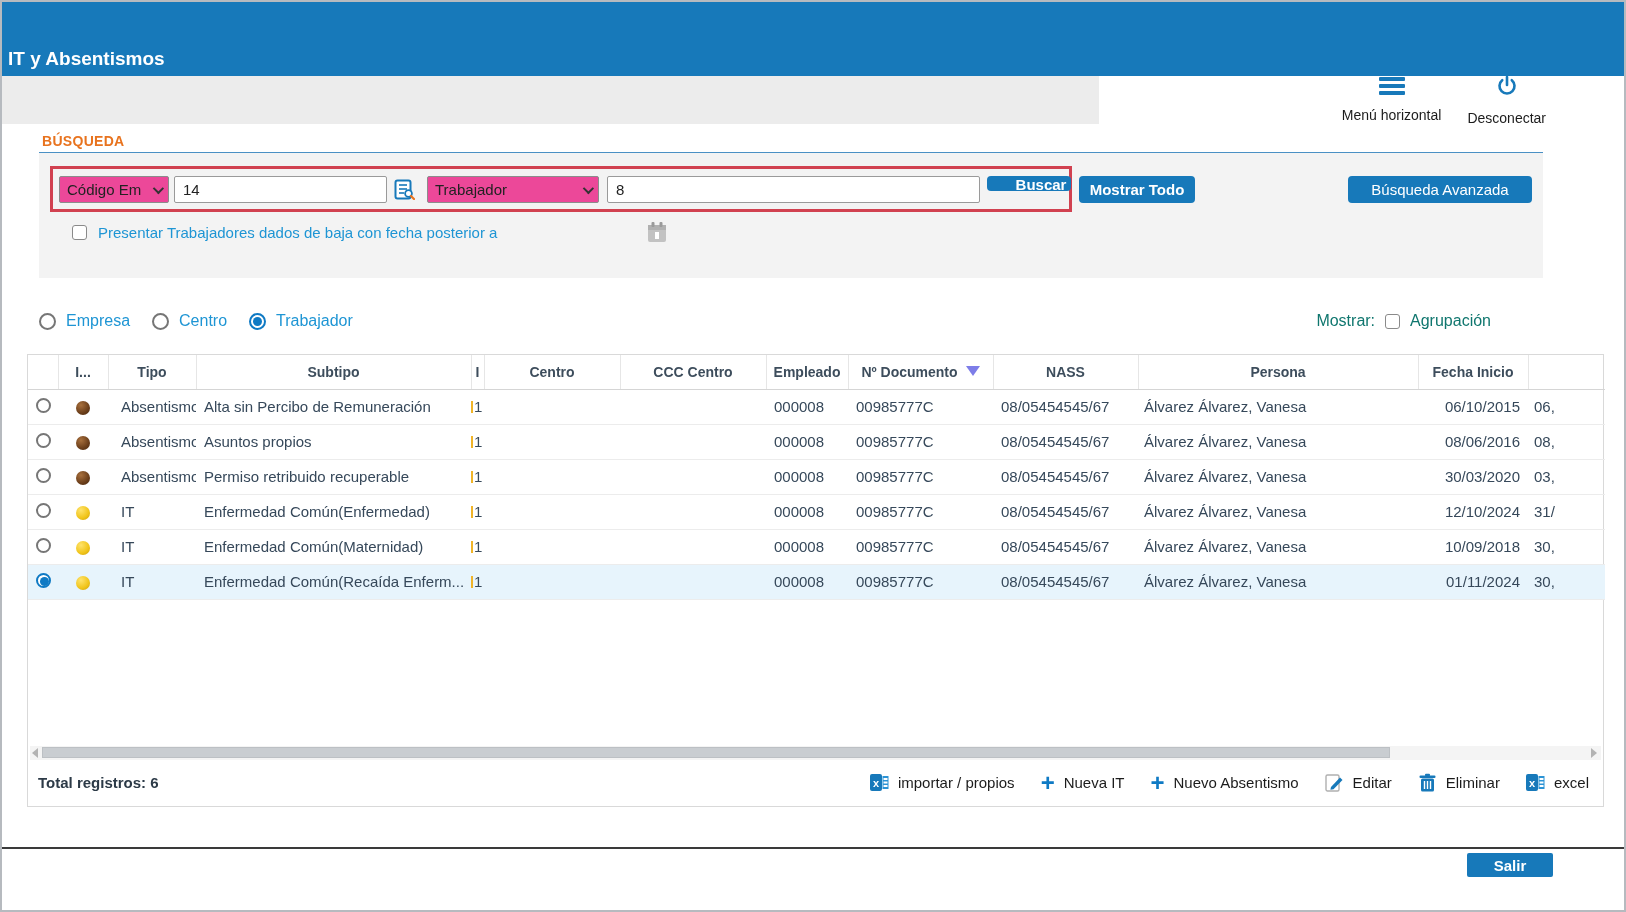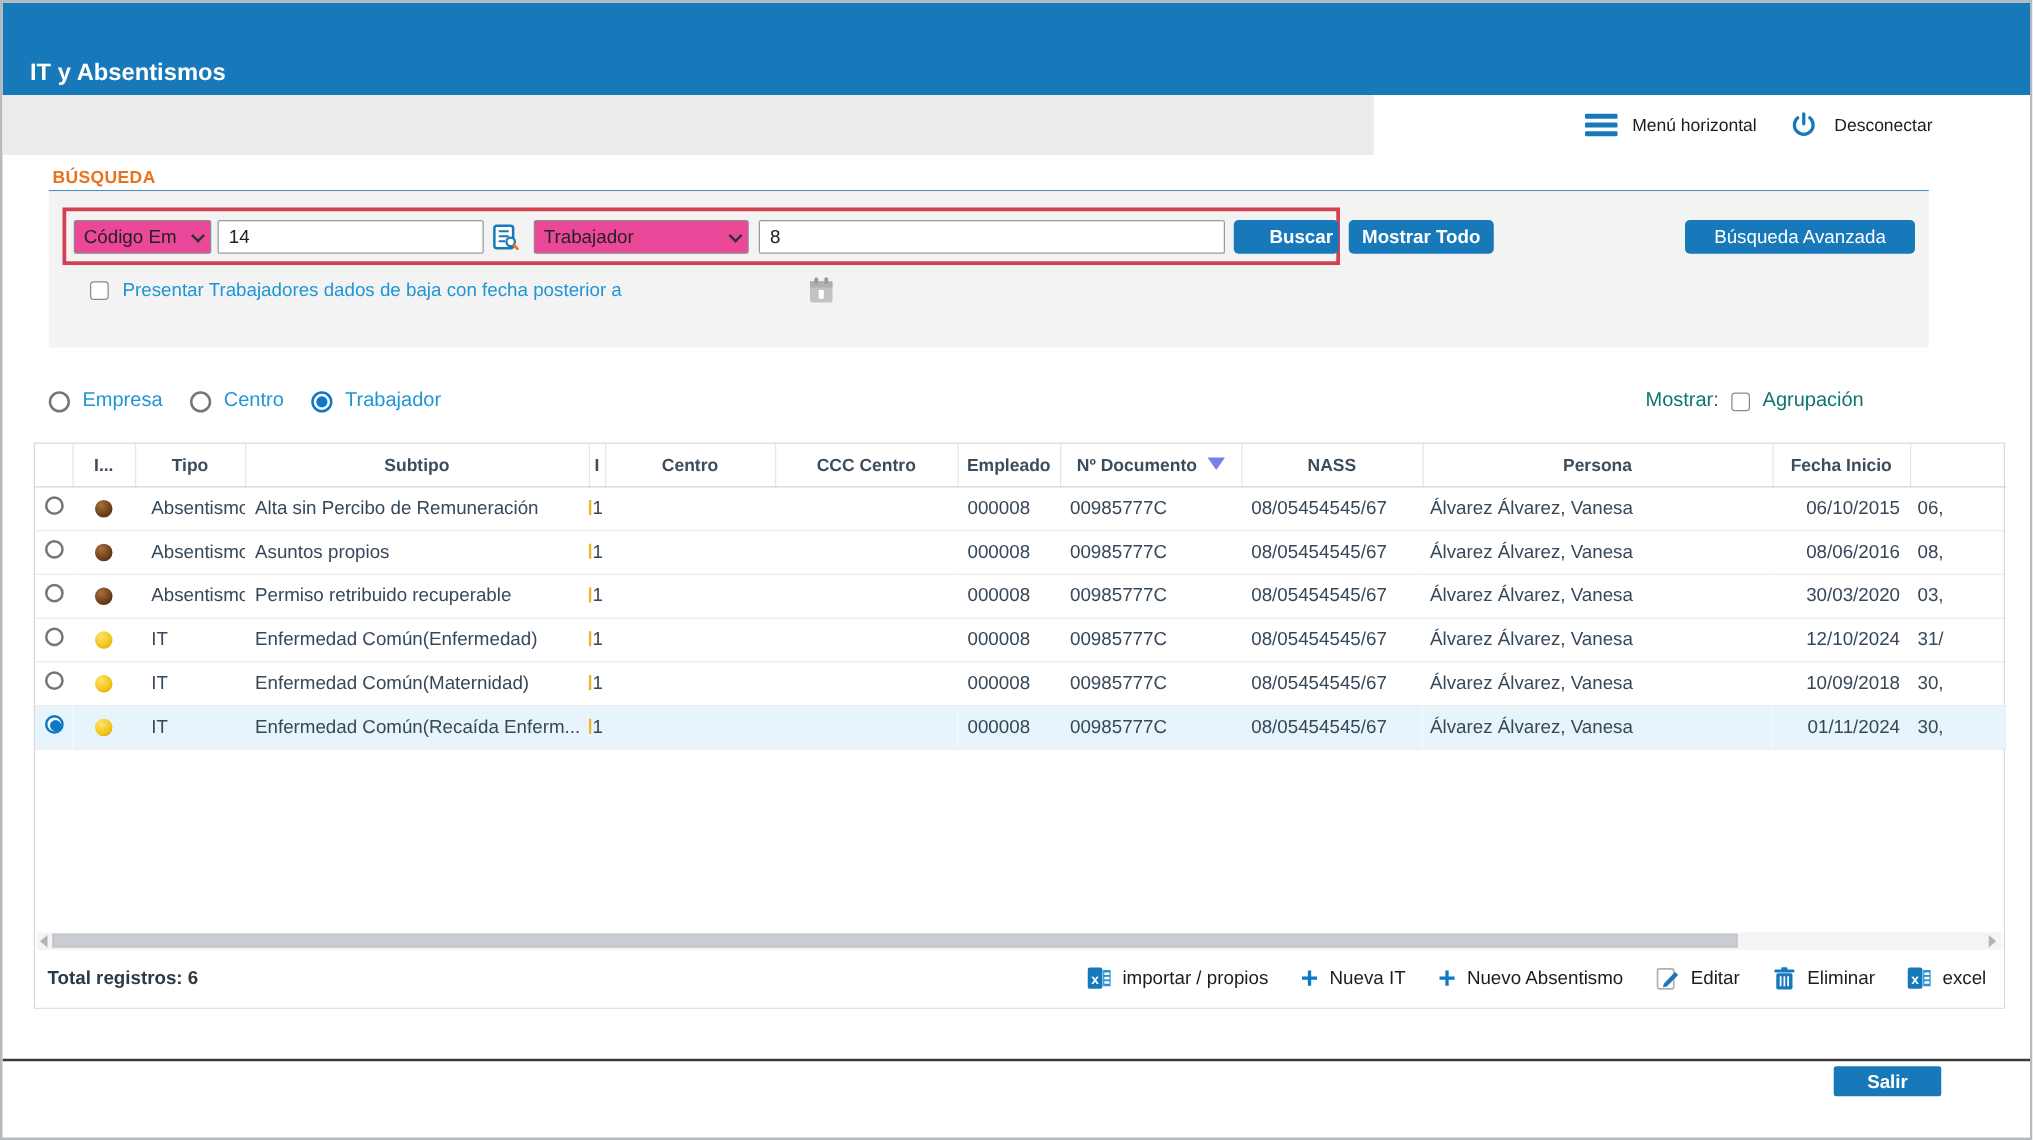--- a/index.html
+++ b/index.html
@@ -2,46 +2,46 @@
 <html><head>
 <meta charset="utf-8">
 <style>
   * { margin:0; padding:0; box-sizing:border-box; }
   html,body { background:#fff; }
   body { font-family:"Liberation Sans", sans-serif; width:1626px; height:912px; position:relative; }
   .app { position:absolute; left:0; top:0; width:1626px; height:912px; border:2px solid #b6babf; background:#fff; overflow:hidden; }
 
   
   .titlebar { position:absolute; left:0; top:0; width:100%; height:74px; background:#1779ba; }
-  .app-title { position:absolute; left:6px; bottom:6px; color:#fff; font-size:19px; font-weight:bold;margin-left:16px; }
+  .app-title { position:absolute; left:6px; bottom:6px; color:#fff; font-size:19px; font-weight:bold; }
 
   
   .topbar { position:absolute; left:0; top:74px; width:100%; height:48px; background:#fff; }
   .topbar-gray { position:absolute; left:0; top:0; width:1097px; height:48px; background:#ececec; }
   .topbar-menu { position:absolute; right:78px; top:0; height:48px; display:flex; align-items:center; gap:26px; }
-  .menu-item { display:flex; align-items:center; gap:12px; font-size:14px; color:#1c1c1c; cursor:pointer; }
+  .menu-item { display:flex; align-items:center; gap:12px; font-size:14px; color:#1c1c1c; cursor:pointer;flex-direction:column; }
   .hamburger { display:inline-flex; flex-direction:column; gap:3px; }
   .hamburger i { width:26px; height:4px; background:#1779ba; border-radius:1px; }
   .power-svg { width:24px; height:24px; }
 
   
   .busqueda-title { position:absolute; left:40px; top:131px; font-size:14px; font-weight:bold; color:#e8731e; letter-spacing:.3px; }
   .busqueda-line { position:absolute; left:37px; top:150px; width:1504px; border-top:1px solid #4a90c4; }
   .search-panel { position:absolute; left:37px; top:151px; width:1504px; height:125px; background:#f3f3f3; }
   .red-box { position:absolute; left:11px; top:13px; width:1022px; height:46px; border:3px solid #d14150; pointer-events:none; }
   .fake-select { position:absolute; height:27px; background:#ec4899; border:1px solid #8c8c8c; border-radius:2px; display:flex; align-items:center; justify-content:space-between; padding:0 7px; font-size:15px; color:#222; cursor:pointer; }
   .chev { width:8px; height:8px; border-right:2px solid #333; border-bottom:2px solid #333; transform:rotate(45deg) translateY(-2px); margin-left:6px; }
   .sinput { position:absolute; height:27px; border:1px solid #9a9a9a; border-radius:2px; background:#fff; font-size:15px; color:#222; padding:0 8px; font-family:"Liberation Sans",sans-serif; }
   .sel1 { left:20px; top:23px; width:110px; }
   .inp1 { left:135px; top:23px; width:213px; }
   .list-search-icon { position:absolute; left:355px; top:26px; width:21px; height:21px; cursor:pointer; }
   .sel2 { left:388px; top:23px; width:172px; }
   .inp2 { left:568px; top:23px; width:373px; }
   .btn { background:#1779ba; color:#fff; border:none; border-radius:4px; font-size:15px; font-weight:600; font-family:"Liberation Sans",sans-serif; cursor:pointer; }
-  .buscar-btn { position:absolute; left:948px; top:23px; width:84px; height:27px;padding-left:24px; }
+  .buscar-btn { position:absolute; left:948px; top:23px; width:84px; height:15px;padding-left:24px; }
   .mostrar-todo-btn { position:absolute; left:1040px; top:23px; width:116px; height:27px; }
   .avanzada-btn { position:absolute; left:1309px; top:23px; width:184px; height:27px; font-weight:400; }
   .cbx { display:inline-block; width:15px; height:15px; border:1px solid #8a8a8a; border-radius:3px; background:#fff; cursor:pointer; }
   .baja-row { position:absolute; left:33px; top:71px; display:flex; align-items:center; gap:11px; }
   .baja-label { font-size:15px; color:#1e95d4; }
   .calendar-icon { position:absolute; left:608px; top:68px; width:20px; height:22px; }
 
   
   .scope-row { position:absolute; left:37px; top:310px; display:flex; align-items:center; gap:22px; }
   .radio-opt { display:flex; align-items:center; gap:10px; cursor:pointer; }

